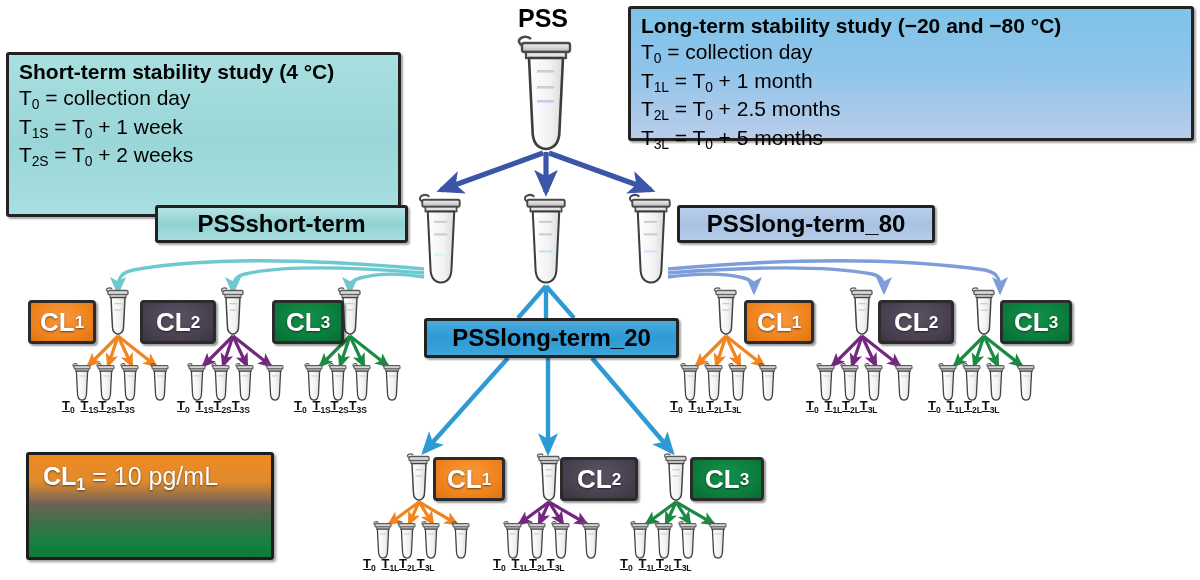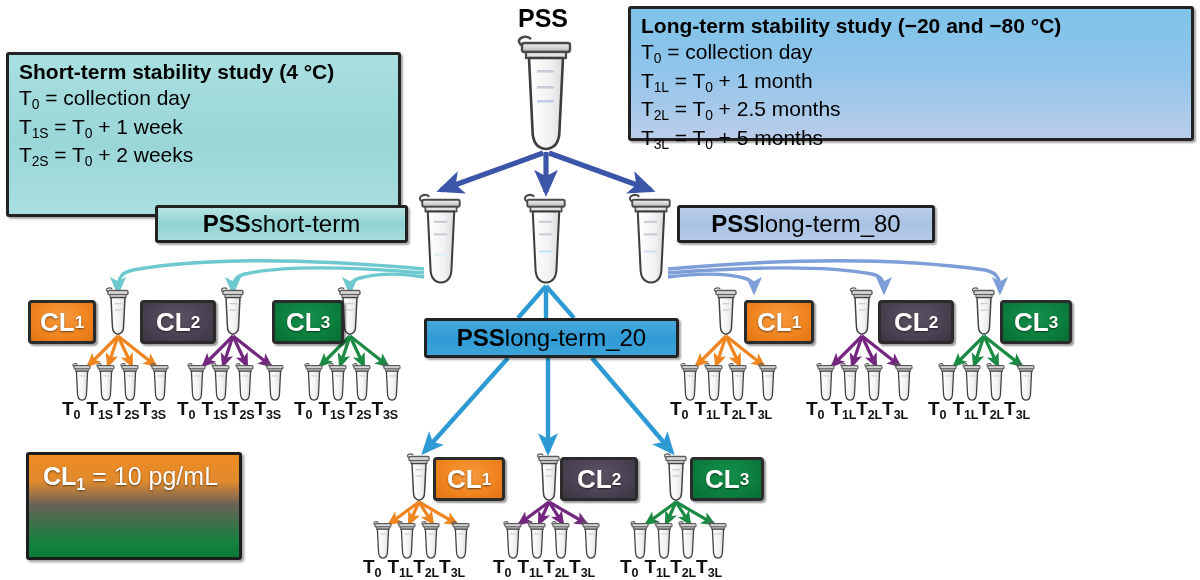--- a/index.html
+++ b/index.html
@@ -22,21 +22,21 @@
   sub{font-size:.66em;vertical-align:-0.30em;letter-spacing:-.2px;}
 
   
   .pill{
     border:3px solid #222;border-radius:3px;box-sizing:border-box;
     display:flex;align-items:center;justify-content:center;
     font-size:24px;color:#000;white-space:nowrap;
     box-shadow:2px 2px 2px rgba(0,0,0,.35);
   }
   .pill b{font-weight:bold;}
-  .pill .thin{font-weight:normal;}
+  .pill .thin{font-weight:bold;}
   .pill-teal{background:linear-gradient(180deg,#b6e3e3 0%,#8fd2d2 50%,#a8dedd 100%);}
   .pill-blue80{background:linear-gradient(180deg,#b9cfea 0%,#a8c2e3 50%,#b6cce8 100%);}
   .pill-blue20{background:linear-gradient(180deg,#4aa9dc 0%,#2e9ad4 50%,#3ca4d9 100%);}
 
   
   .clchip{
     border:3px solid #2b2b2b;border-radius:4px;box-sizing:border-box;
     display:flex;align-items:center;justify-content:center;
     color:#fff;font-weight:bold;font-size:26px;
     text-shadow:0 1px 2px rgba(0,0,0,.55);
@@ -52,21 +52,21 @@
     background:linear-gradient(180deg,#ef8a22 0%,#e08a2e 26%,#6d6258 48%,#3f6f4a 66%,#15813f 86%,#0c7a39 100%);
     padding:6px 14px 8px 14px;box-shadow:2px 2px 3px rgba(0,0,0,.4);
   }
   .legend .lrow{
     font-size:25px;color:#fff;line-height:1.24;white-space:nowrap;
     text-shadow:0 1px 2px rgba(0,0,0,.5);
   }
   .legend .lrow b{font-weight:bold;}
 
   
-  .tlabels{font-size:19px;font-weight:bold;color:#111;white-space:nowrap;letter-spacing:0px;}
+  .tlabels{font-size:13px;font-weight:bold;color:#111;white-space:nowrap;letter-spacing:0px;text-decoration:underline;}
   .tlabels .sp{display:inline-block;width:6px;}
 
   .toptitle{font-size:25px;font-weight:bold;color:#000;}
   svg{display:block;overflow:visible;}
 </style>
 </head>
 <body>
 
 <div id="stage">
 
@@ -619,17 +619,17 @@
   <div class="abs tlabels" style="left:294px;top:398px;">T<sub>0</sub><span class="sp"></span>T<sub>1S</sub>T<sub>2S</sub>T<sub>3S</sub></div>
 
   <div class="abs tlabels" style="left:670px;top:398px;">T<sub>0</sub><span class="sp"></span>T<sub>1L</sub>T<sub>2L</sub>T<sub>3L</sub></div>
   <div class="abs tlabels" style="left:806px;top:398px;">T<sub>0</sub><span class="sp"></span>T<sub>1L</sub>T<sub>2L</sub>T<sub>3L</sub></div>
   <div class="abs tlabels" style="left:928px;top:398px;">T<sub>0</sub><span class="sp"></span>T<sub>1L</sub>T<sub>2L</sub>T<sub>3L</sub></div>
 
   <div class="abs tlabels" style="left:363px;top:556px;">T<sub>0</sub><span class="sp"></span>T<sub>1L</sub>T<sub>2L</sub>T<sub>3L</sub></div>
   <div class="abs tlabels" style="left:493px;top:556px;">T<sub>0</sub><span class="sp"></span>T<sub>1L</sub>T<sub>2L</sub>T<sub>3L</sub></div>
   <div class="abs tlabels" style="left:620px;top:556px;">T<sub>0</sub><span class="sp"></span>T<sub>1L</sub>T<sub>2L</sub>T<sub>3L</sub></div>
 
-  <div class="abs legend" style="left:26px;top:452px;width:216px;height:108px;">
+  <div class="abs legend" style="left:26px;top:452px;width:248px;height:108px;">
     <div class="lrow"><b>CL<sub>1</sub></b> = 10 pg/mL</div>
   </div>
 
 </div>
 
 </body></html>

